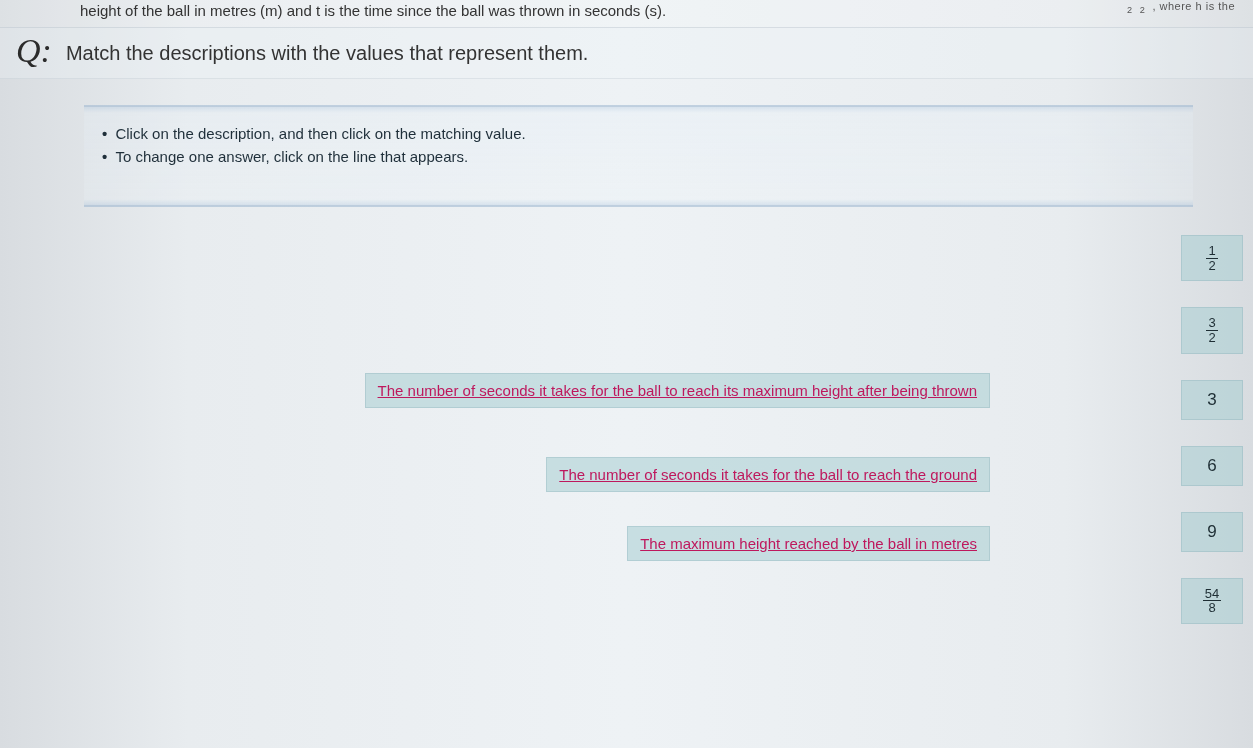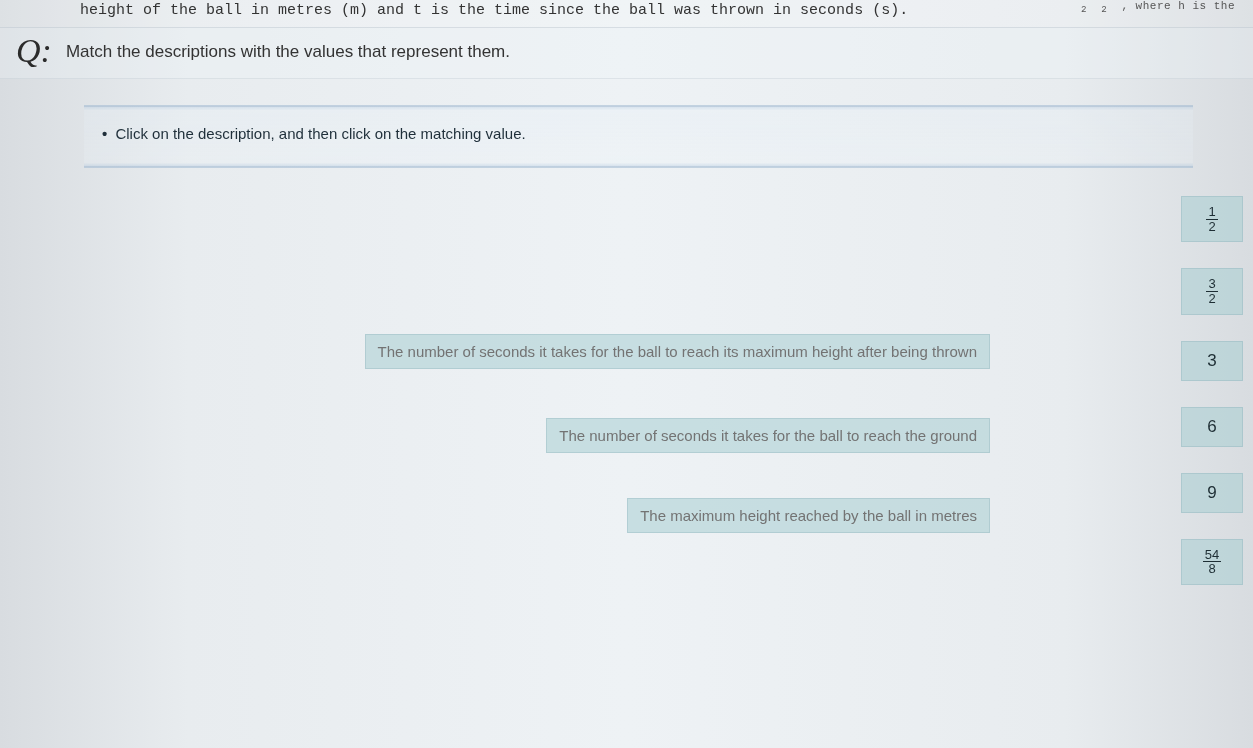--- a/index.html
+++ b/index.html
@@ -10,21 +10,20 @@
     height: 748px;
     overflow: hidden;
     color: #2a2a2a;
     position: relative;
   }
   .top-context {
     padding: 2px 120px 8px 80px;
     font-size: 15px;
     color: #333;
     background: rgba(255,255,255,0.15);
-    font-family: Liberation Mono, monospace;
   }
   .top-context .hint-right {
     position: absolute;
     right: 18px;
     top: 0px;
     font-size: 11px;
     color: #555;
     letter-spacing: 0.5px;
   }
   .q-row {
@@ -38,27 +37,27 @@
   .q-label {
     font-family: Georgia, 'Times New Roman', serif;
     font-style: italic;
     font-size: 34px;
     line-height: 1;
     color: #2b2b2b;
     margin-right: 14px;
     margin-left: 6px;
   }
   .q-text {
-    font-size: 17px;
+    font-size: 20px;
     color: #333;
     padding-top: 8px;
   }
   .instructions {
     margin: 26px 60px 12px 84px;
-    padding: 18px 18px 18px 18px;
+    padding: 18px 18px 34px 18px;
     background: linear-gradient(180deg, rgba(175,200,225,0.35) 0%, rgba(230,240,248,0.25) 6%, rgba(236,244,250,0.2) 94%, rgba(175,200,225,0.35) 100%);
     border-top: 2px solid rgba(150,175,200,0.4);
     border-bottom: 2px solid rgba(150,175,200,0.4);
     font-size: 15px;
     color: #1f2f3a;
   }
   .instructions ul { list-style: none; }
   .instructions li { margin-bottom: 6px; }
   .instructions li::before { content: "• "; font-weight: bold; margin-right: 4px; }
   .match-area {
@@ -72,28 +71,29 @@
     left: 190px;
     top: 0;
     width: 800px;
   }
   .desc {
     position: absolute;
     right: 0;
     background: rgba(168, 205, 210, 0.55);
     padding: 8px 12px;
     font-size: 15px;
-    color: #737373;
+    color: #be185d;
     border: 1px solid rgba(130,170,180,0.3);
     cursor: pointer;
     white-space: nowrap;
+    text-decoration: underline;
   }
   .desc.d1 { top: 148px; }
   .desc.d2 { top: 232px; }
-  .desc.d3 { top: 312px; }
+  .desc.d3 { top: 301px; }
   .values-col {
     position: absolute;
     right: 10px;
     top: 10px;
     width: 62px;
     display: flex;
     flex-direction: column;
     gap: 26px;
   }
   .val {
@@ -132,20 +132,21 @@
 </div>
 
 <div class="q-row">
   <div class="q-label">Q:</div>
   <div class="q-text">Match the descriptions with the values that represent them.</div>
 </div>
 
 <div class="instructions">
   <ul>
     <li>Click on the description, and then click on the matching value.</li>
+    <li>To change one answer, click on the line that appears.</li>
   </ul>
 </div>
 
 <div class="match-area">
 
   <div class="descriptions">
     <div class="desc d1">The number of seconds it takes for the ball to reach its maximum height after being thrown</div>
     <div class="desc d2">The number of seconds it takes for the ball to reach the ground</div>
     <div class="desc d3">The maximum height reached by the ball in metres</div>
   </div>

